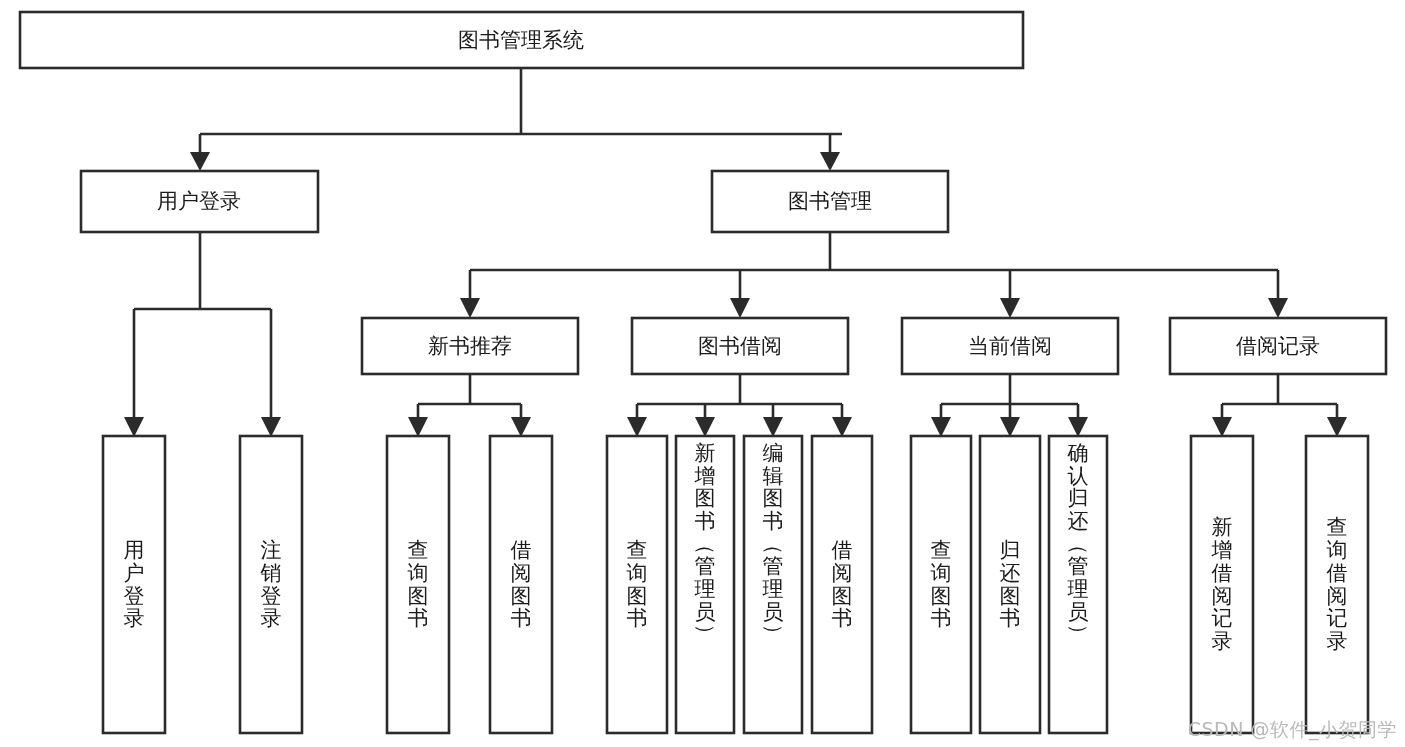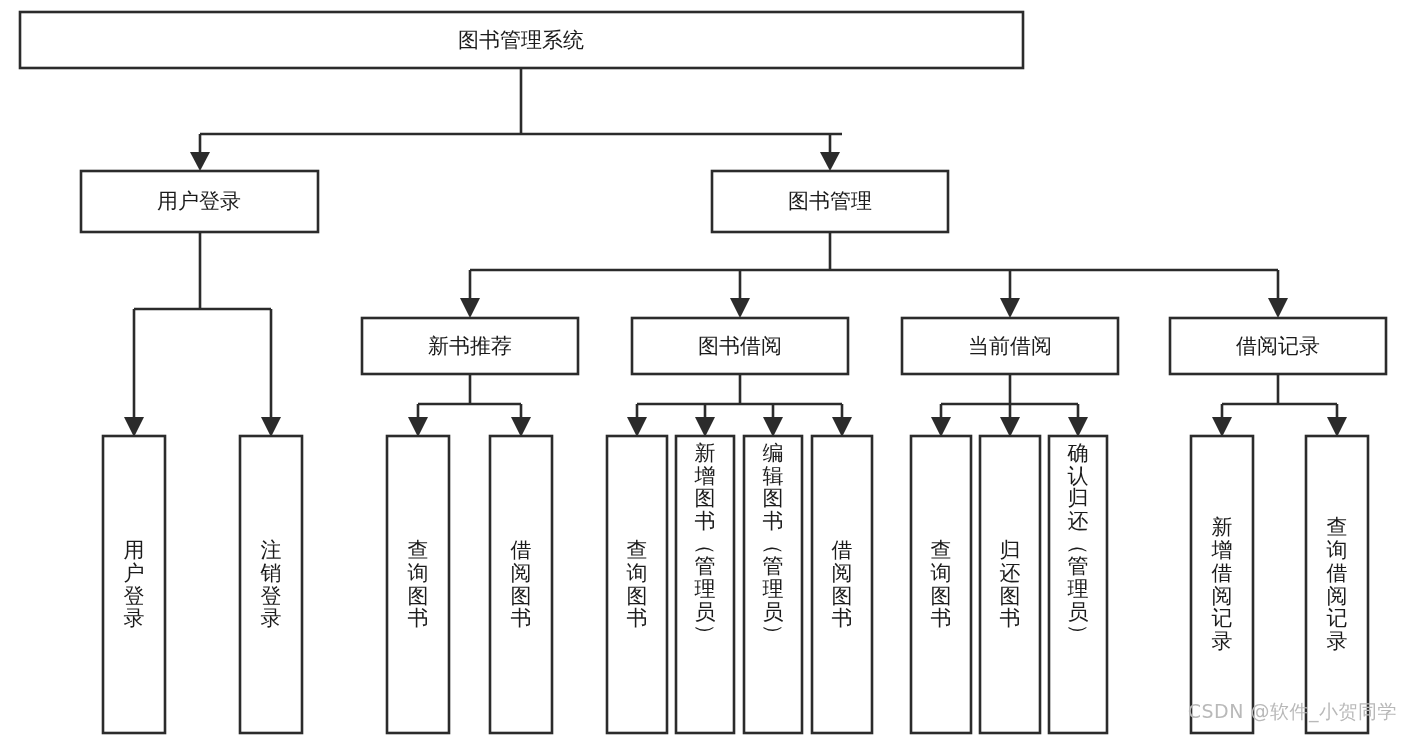--- a/index.html
+++ b/index.html
@@ -68,21 +68,21 @@
   .vlabel span.ch {
     display: block;
     text-align: center;
   }
   .vlabel span.ch.rot {
     transform: rotate(90deg);
   }
   .watermark {
     position: absolute;
     right: 8px;
-    bottom: 22px;
+    bottom: 4px;
     font-family: "DejaVu Sans", "Liberation Sans", sans-serif;
     font-size: 19px;
     color: #b9b9b9;
     letter-spacing: 0.5px;
     white-space: nowrap;
     pointer-events: none;
   }
 </style>
 </head>
 <body>

